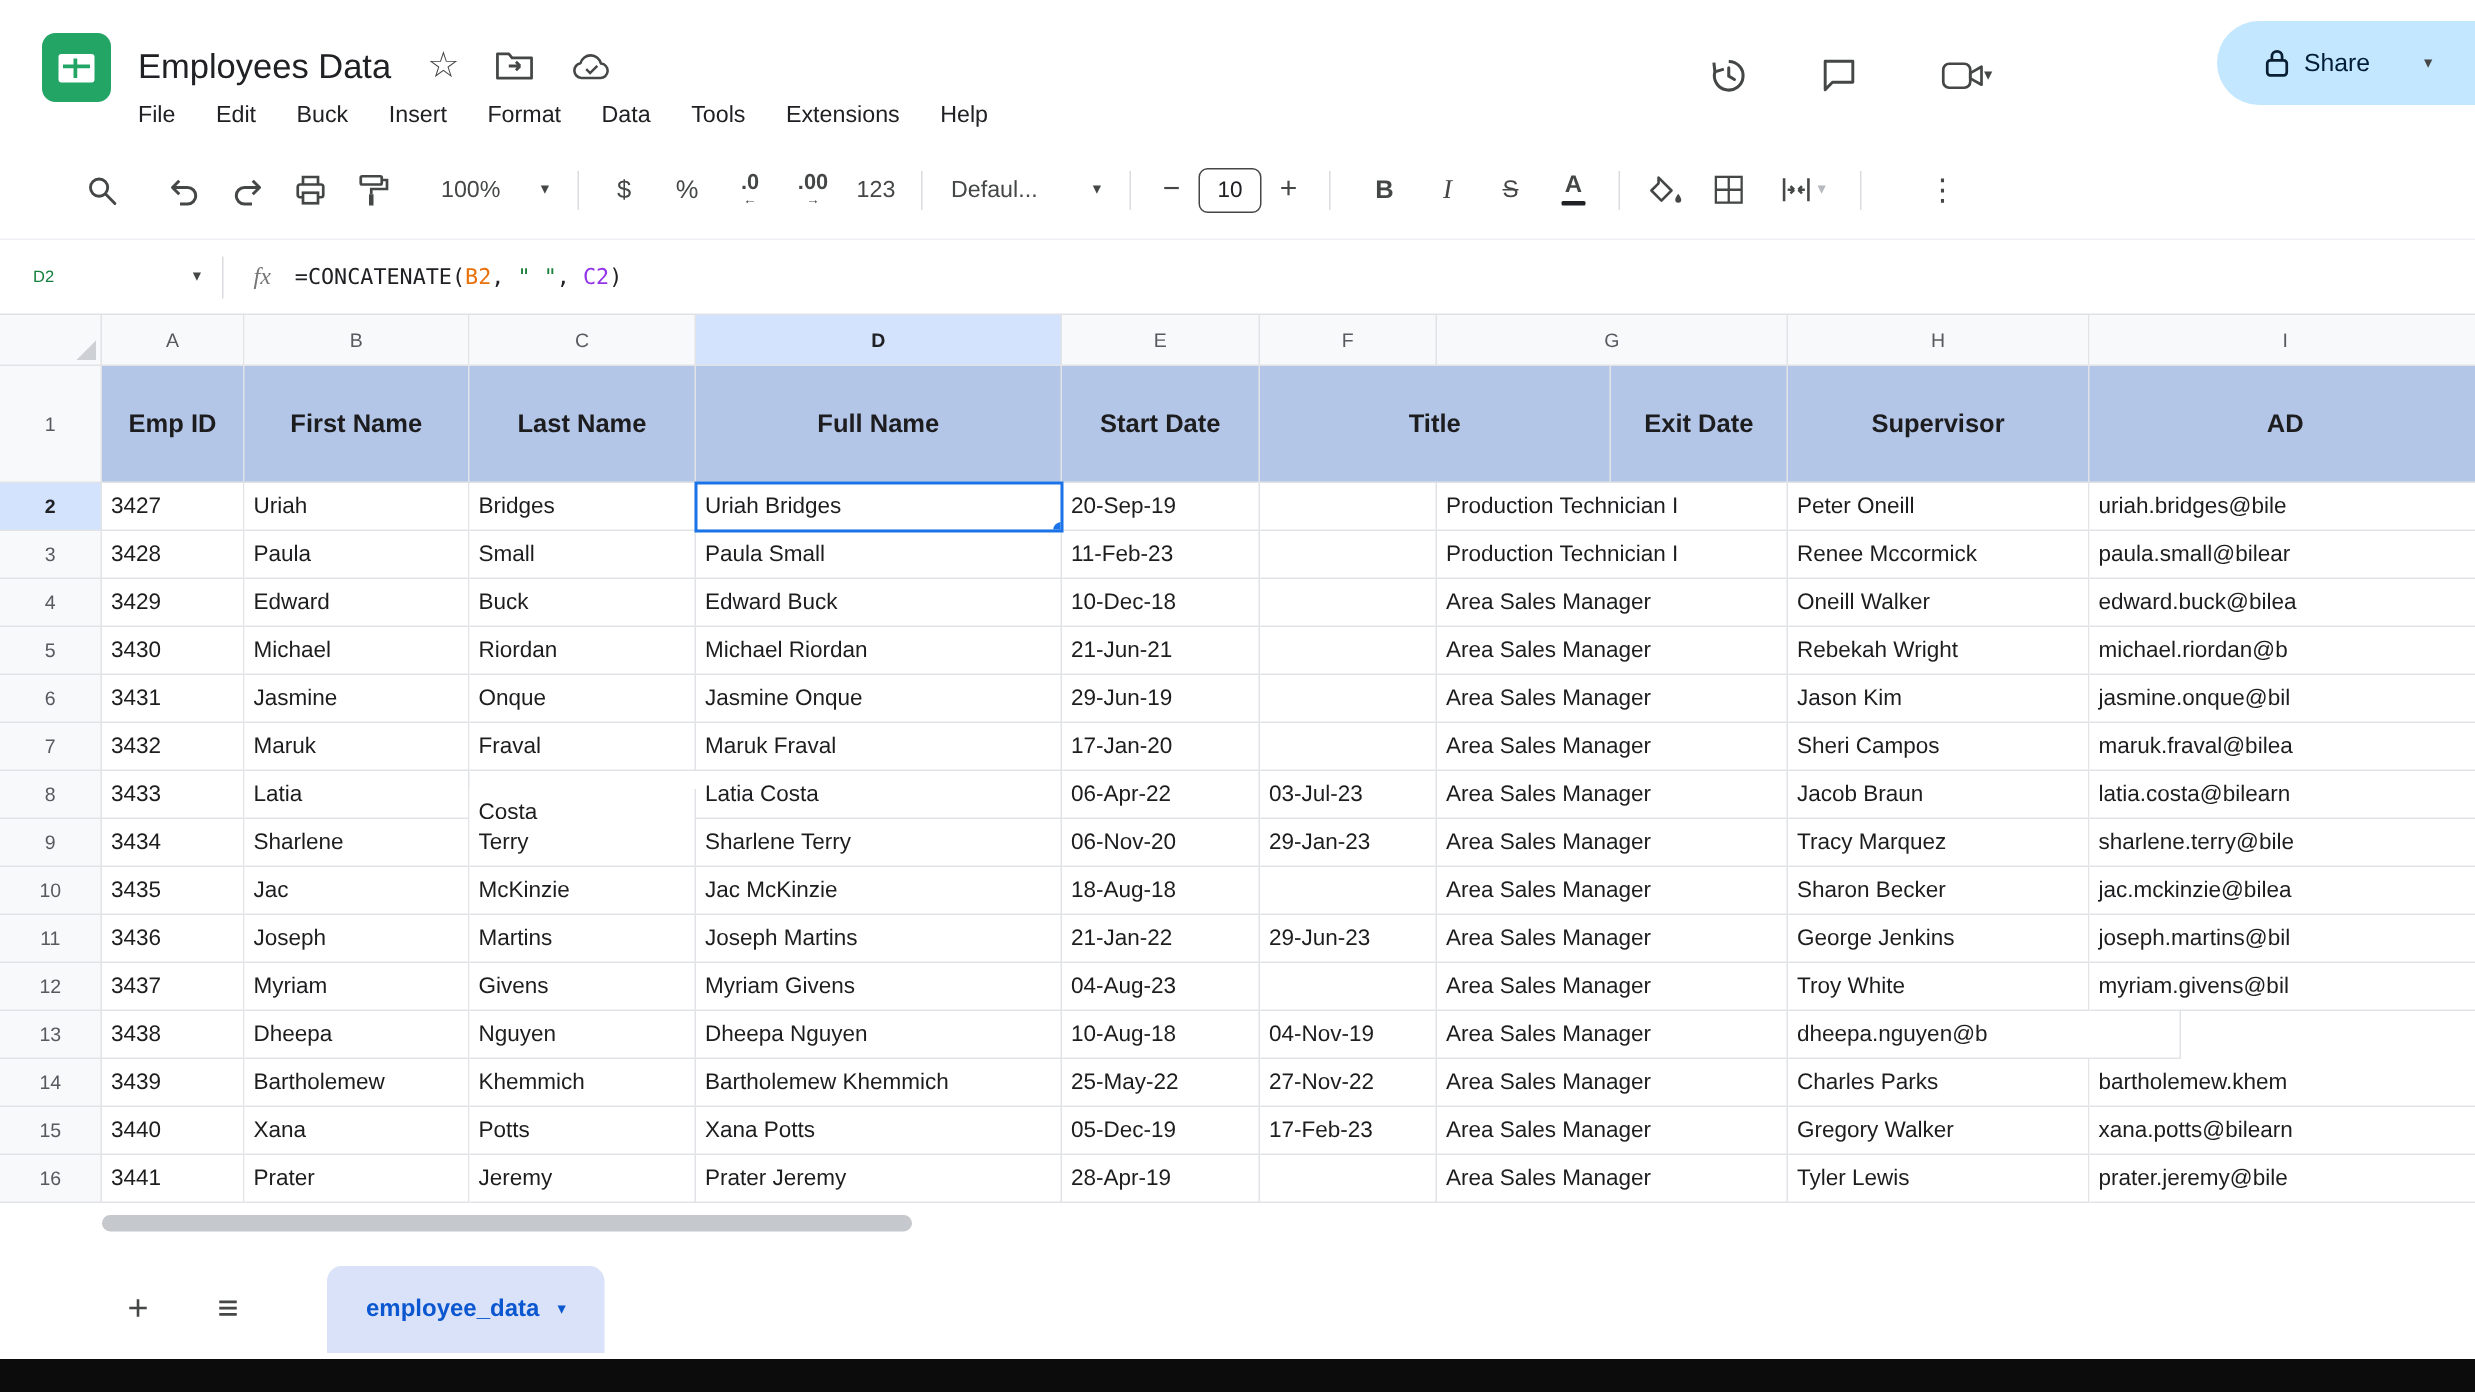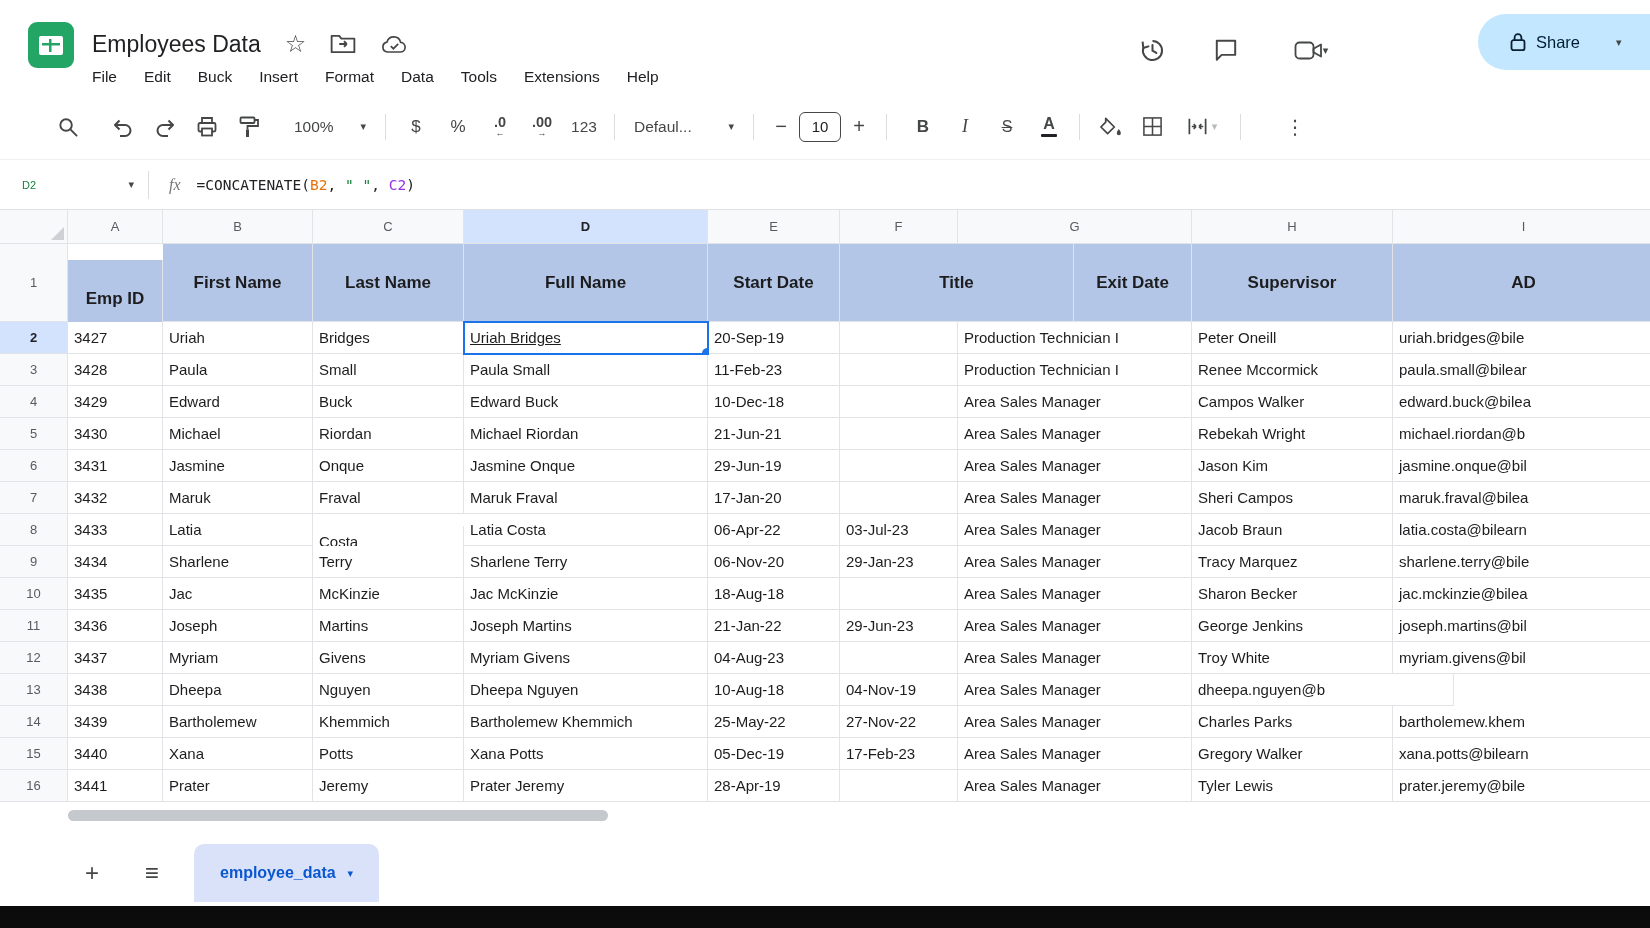--- a/index.html
+++ b/index.html
@@ -90,21 +90,21 @@
   #fill-handle{position:absolute;right:-6px;bottom:-6px;width:11px;height:11px;border-radius:50%;
       background:var(--accent);z-index:4;}
 
   
   #hscroll{top:810px;left:68px;width:540px;height:11px;border-radius:6px;background:#c5c8cc;}
   #sheetbar{top:840px;left:0;width:1650px;height:66px;background:#fff;display:flex;align-items:center;}
   .sbtn{width:44px;height:44px;display:flex;align-items:center;justify-content:center;
       color:var(--icon);font-size:24px;border-radius:50%;}
   #add-sheet{margin-left:70px;}
   #all-sheets{margin-left:16px;}
-  #sheet-tab{margin-left:20px;height:58px;padding:0 26px;background:var(--tab-bg);
+  #sheet-tab{margin-left:44px;height:58px;padding:0 26px;background:var(--tab-bg);
       border-radius:10px 10px 0 0;display:flex;align-items:center;gap:12px;}
   #sheet-tab .tabname{color:var(--tab-text);font-weight:700;font-size:16px;}
   #sheet-tab .caret{color:var(--tab-text);}
   #bottom-strip{top:906px;left:0;width:1650px;height:22px;background:#0c0c0c;}
   svg{display:block;}
 </style>
 </head>
 <body>
 
 <div id="header" class="abs">
@@ -308,36 +308,36 @@
       <div class="gc colhead" style="width: 151px;">C</div>
       <div class="gc colhead sel" style="width: 244px;">D</div>
       <div class="gc colhead" style="width: 132px;">E</div>
       <div class="gc colhead" style="width: 118px;">F</div>
       <div class="gc colhead" style="width: 234px;">G</div>
       <div class="gc colhead" style="width: 201px;">H</div>
       <div class="gc colhead" style="width: 262px;">I</div>
     </div>
     <div class="gr" style="height: 78px;">
       <div class="gc rowhead" style="width: 68px;">1</div>
-      <div class="gc hcell" style="width: 95px; margin-top: 16px;">Emp ID</div>
+      <div class="gc hcell" style="width: 95px;">Emp ID</div>
       <div class="gc hcell" style="width: 150px;">First Name</div>
       <div class="gc hcell" style="width: 151px;">Last Name</div>
       <div class="gc hcell" style="width: 244px;">Full Name</div>
       <div class="gc hcell" style="width: 132px;">Start Date</div>
       <div class="gc hcell" style="width: 234px;">Title</div>
       <div class="gc hcell" style="width: 118px;">Exit Date</div>
       <div class="gc hcell" style="width: 201px;">Supervisor</div>
       <div class="gc hcell" style="width: 262px;">AD</div>
     </div>
     <div class="gr" style="height: 32px;">
       <div class="gc rowhead sel" style="width: 68px;">2</div>
       <div class="gc dcell" style="width: 95px;">3427</div>
       <div class="gc dcell" style="width: 150px;">Uriah</div>
       <div class="gc dcell" style="width: 151px; text-align: center;">Bridges</div>
-      <div class="gc dcell selcell" style="width: 244px; text-decoration: underline;">Uriah Bridges<div id="fill-handle"></div></div>
+      <div class="gc dcell selcell" style="width: 244px;">Uriah Bridges<div id="fill-handle"></div></div>
       <div class="gc dcell" style="width: 132px;">20-Sep-19</div>
       <div class="gc dcell" style="width: 118px;"></div>
       <div class="gc dcell" style="width: 234px;">Production Technician I</div>
       <div class="gc dcell" style="width: 201px;">Peter Oneill</div>
       <div class="gc dcell" style="width: 262px;">uriah.bridges@bile</div>
     </div>
     <div class="gr" style="height: 32px;">
       <div class="gc rowhead" style="width: 68px;">3</div>
       <div class="gc dcell" style="width: 95px;">3428</div>
       <div class="gc dcell" style="width: 150px;">Paula</div>
@@ -351,21 +351,21 @@
     </div>
     <div class="gr" style="height: 32px;">
       <div class="gc rowhead" style="width: 68px;">4</div>
       <div class="gc dcell" style="width: 95px;">3429</div>
       <div class="gc dcell" style="width: 150px;">Edward</div>
       <div class="gc dcell" style="width: 151px;">Buck</div>
       <div class="gc dcell" style="width: 244px;">Edward Buck</div>
       <div class="gc dcell" style="width: 132px;">10-Dec-18</div>
       <div class="gc dcell" style="width: 118px;"></div>
       <div class="gc dcell" style="width: 234px;">Area Sales Manager</div>
-      <div class="gc dcell" style="width: 201px;">Campos Walker</div>
+      <div class="gc dcell" style="width: 201px;">Oneill Walker</div>
       <div class="gc dcell" style="width: 262px;">edward.buck@bilea</div>
     </div>
     <div class="gr" style="height: 32px;">
       <div class="gc rowhead" style="width: 68px;">5</div>
       <div class="gc dcell" style="width: 95px;">3430</div>
       <div class="gc dcell" style="width: 150px;">Michael</div>
       <div class="gc dcell" style="width: 151px;">Riordan</div>
       <div class="gc dcell" style="width: 244px;">Michael Riordan</div>
       <div class="gc dcell" style="width: 132px;">21-Jun-21</div>
       <div class="gc dcell" style="width: 118px;"></div>

